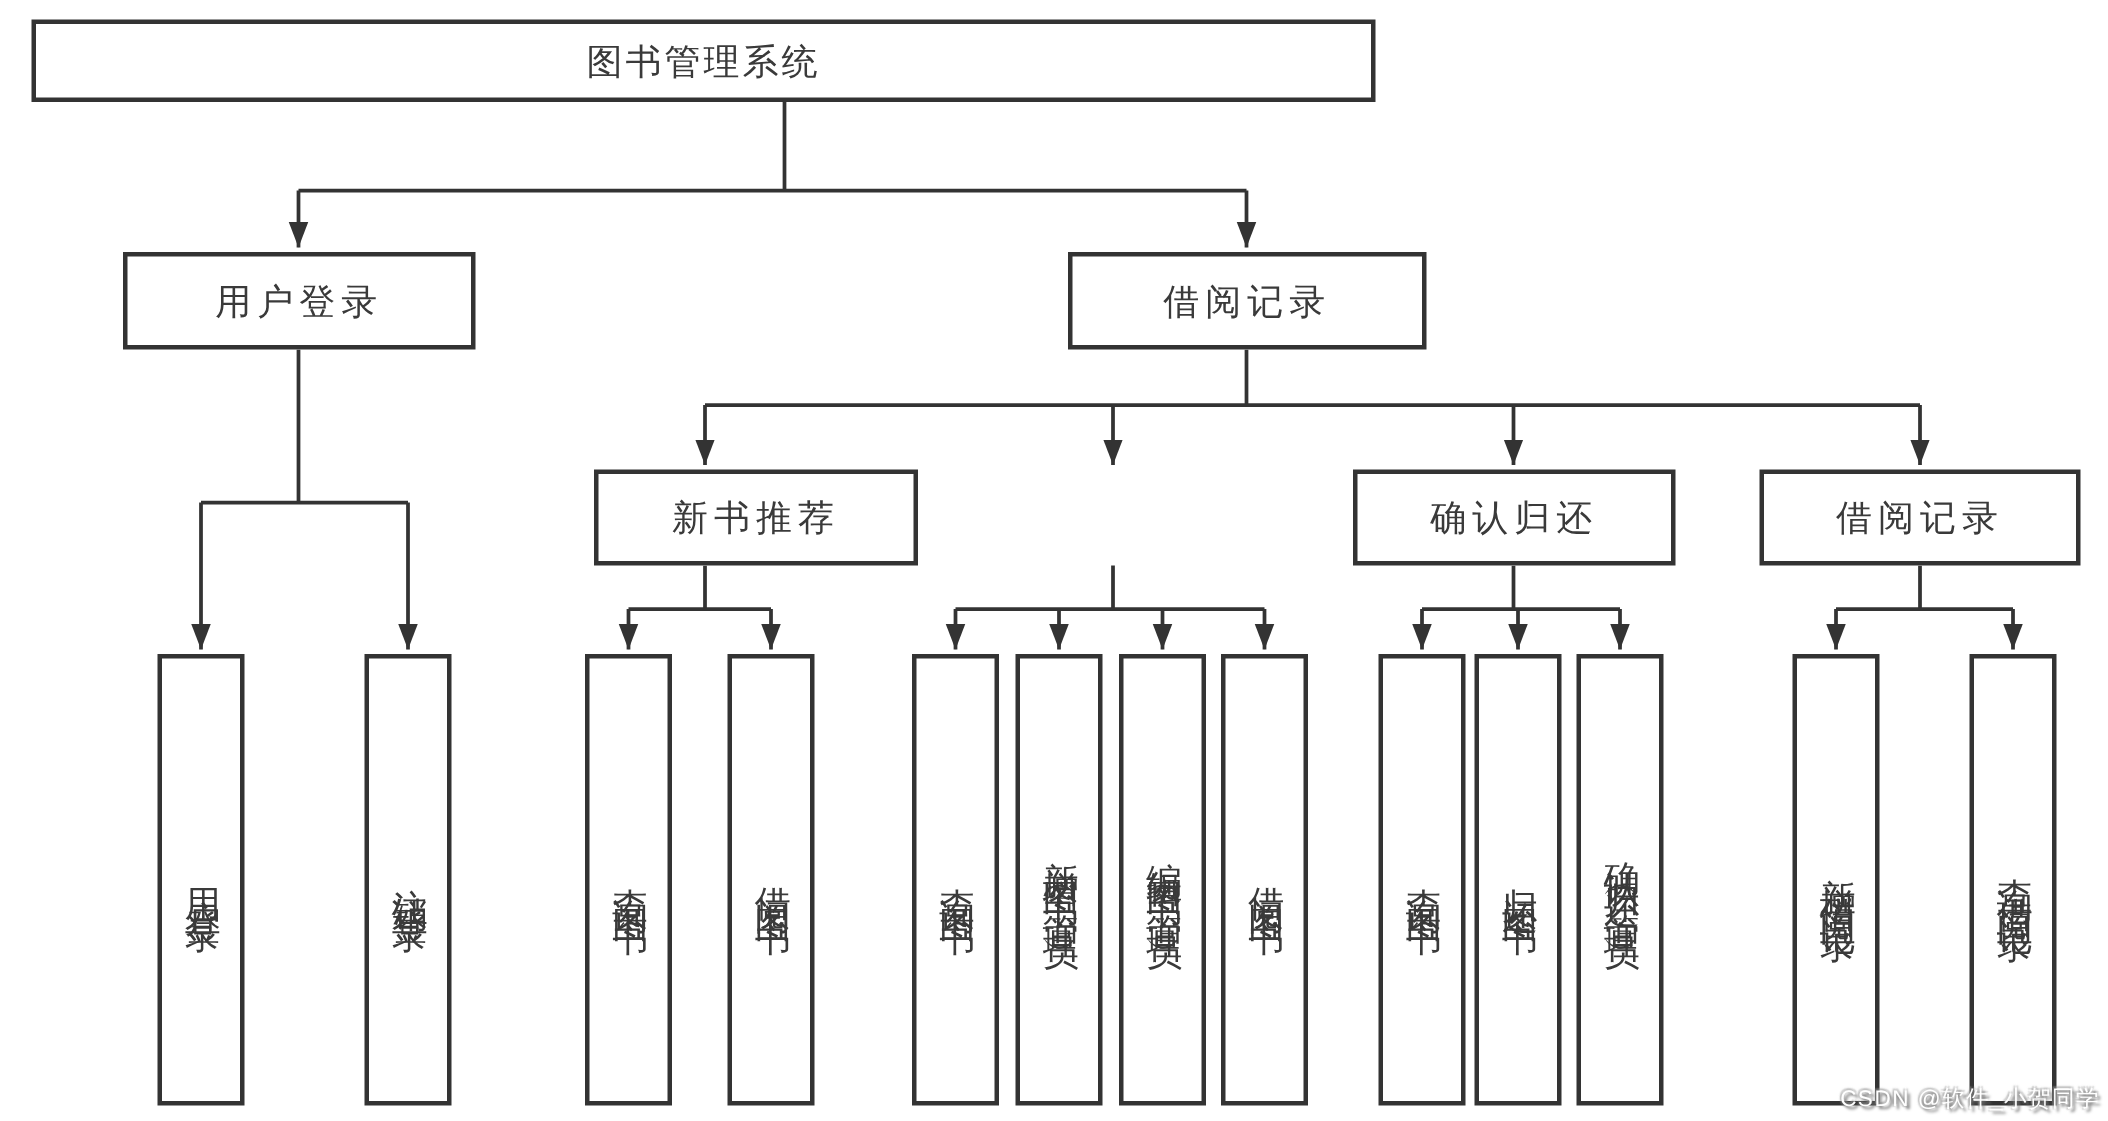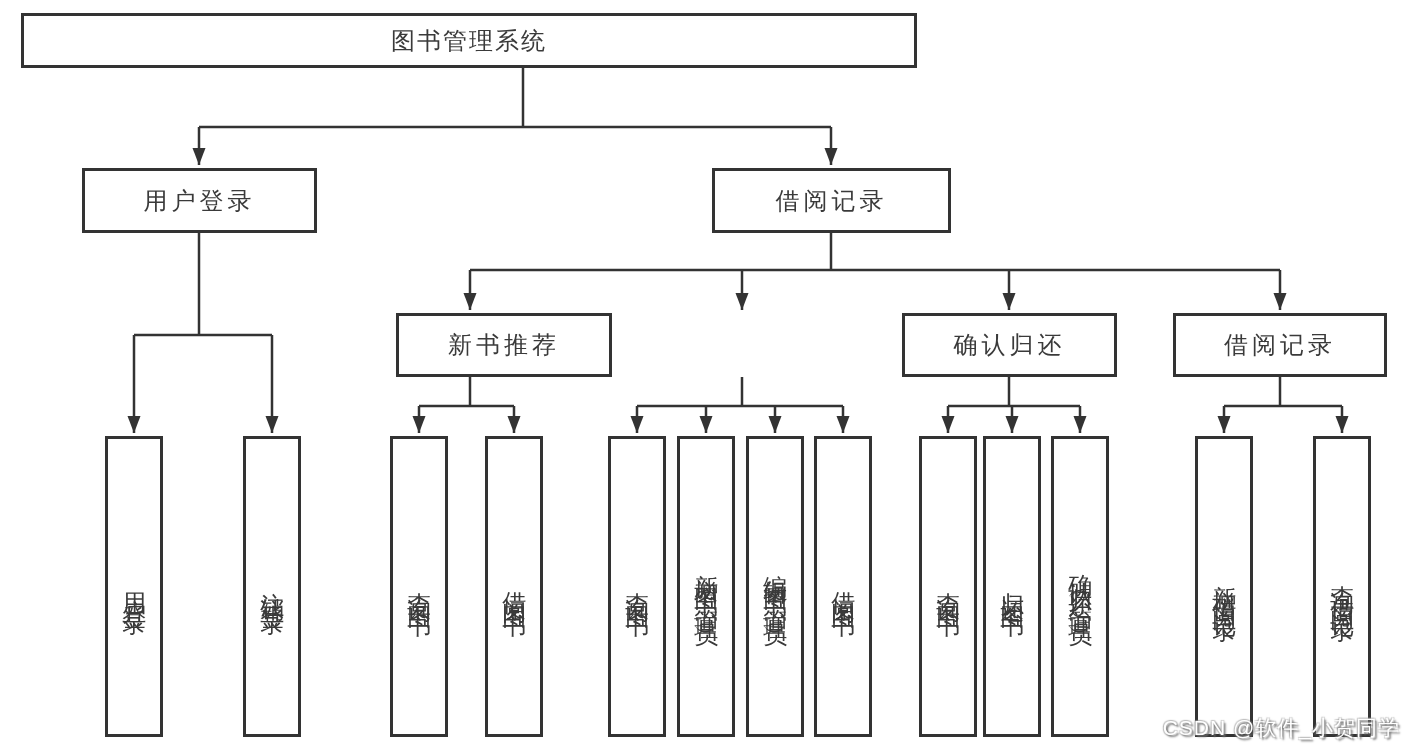--- a/index.html
+++ b/index.html
@@ -48,21 +48,21 @@
   .lf1{left:105px;}  .lf2{left:243px;}
   .lf3{left:390px;}  .lf4{left:485px;}
   .lf5{left:608px;}  .lf6{left:677px;}
   .lf7{left:746px;}  .lf8{left:814px;}
   .lf9{left:919px;}  .lf10{left:983px;}
   .lf11{left:1051px;}
   .lf12{left:1195px;} .lf13{left:1313px;}
   .watermark{
     position:absolute;
     right:5px;bottom:5px;
-    font-size:21px;
+    font-size:15px;
     letter-spacing:1px;
     color:#ffffff;
     text-shadow:2px 2px 2px rgba(110,110,110,0.95),
                 -1px -1px 1px rgba(160,160,160,0.55),
                 1px -1px 1px rgba(140,140,140,0.4),
                 -1px 1px 1px rgba(140,140,140,0.4);
     white-space:nowrap;
   }
 </style>
 </head>

